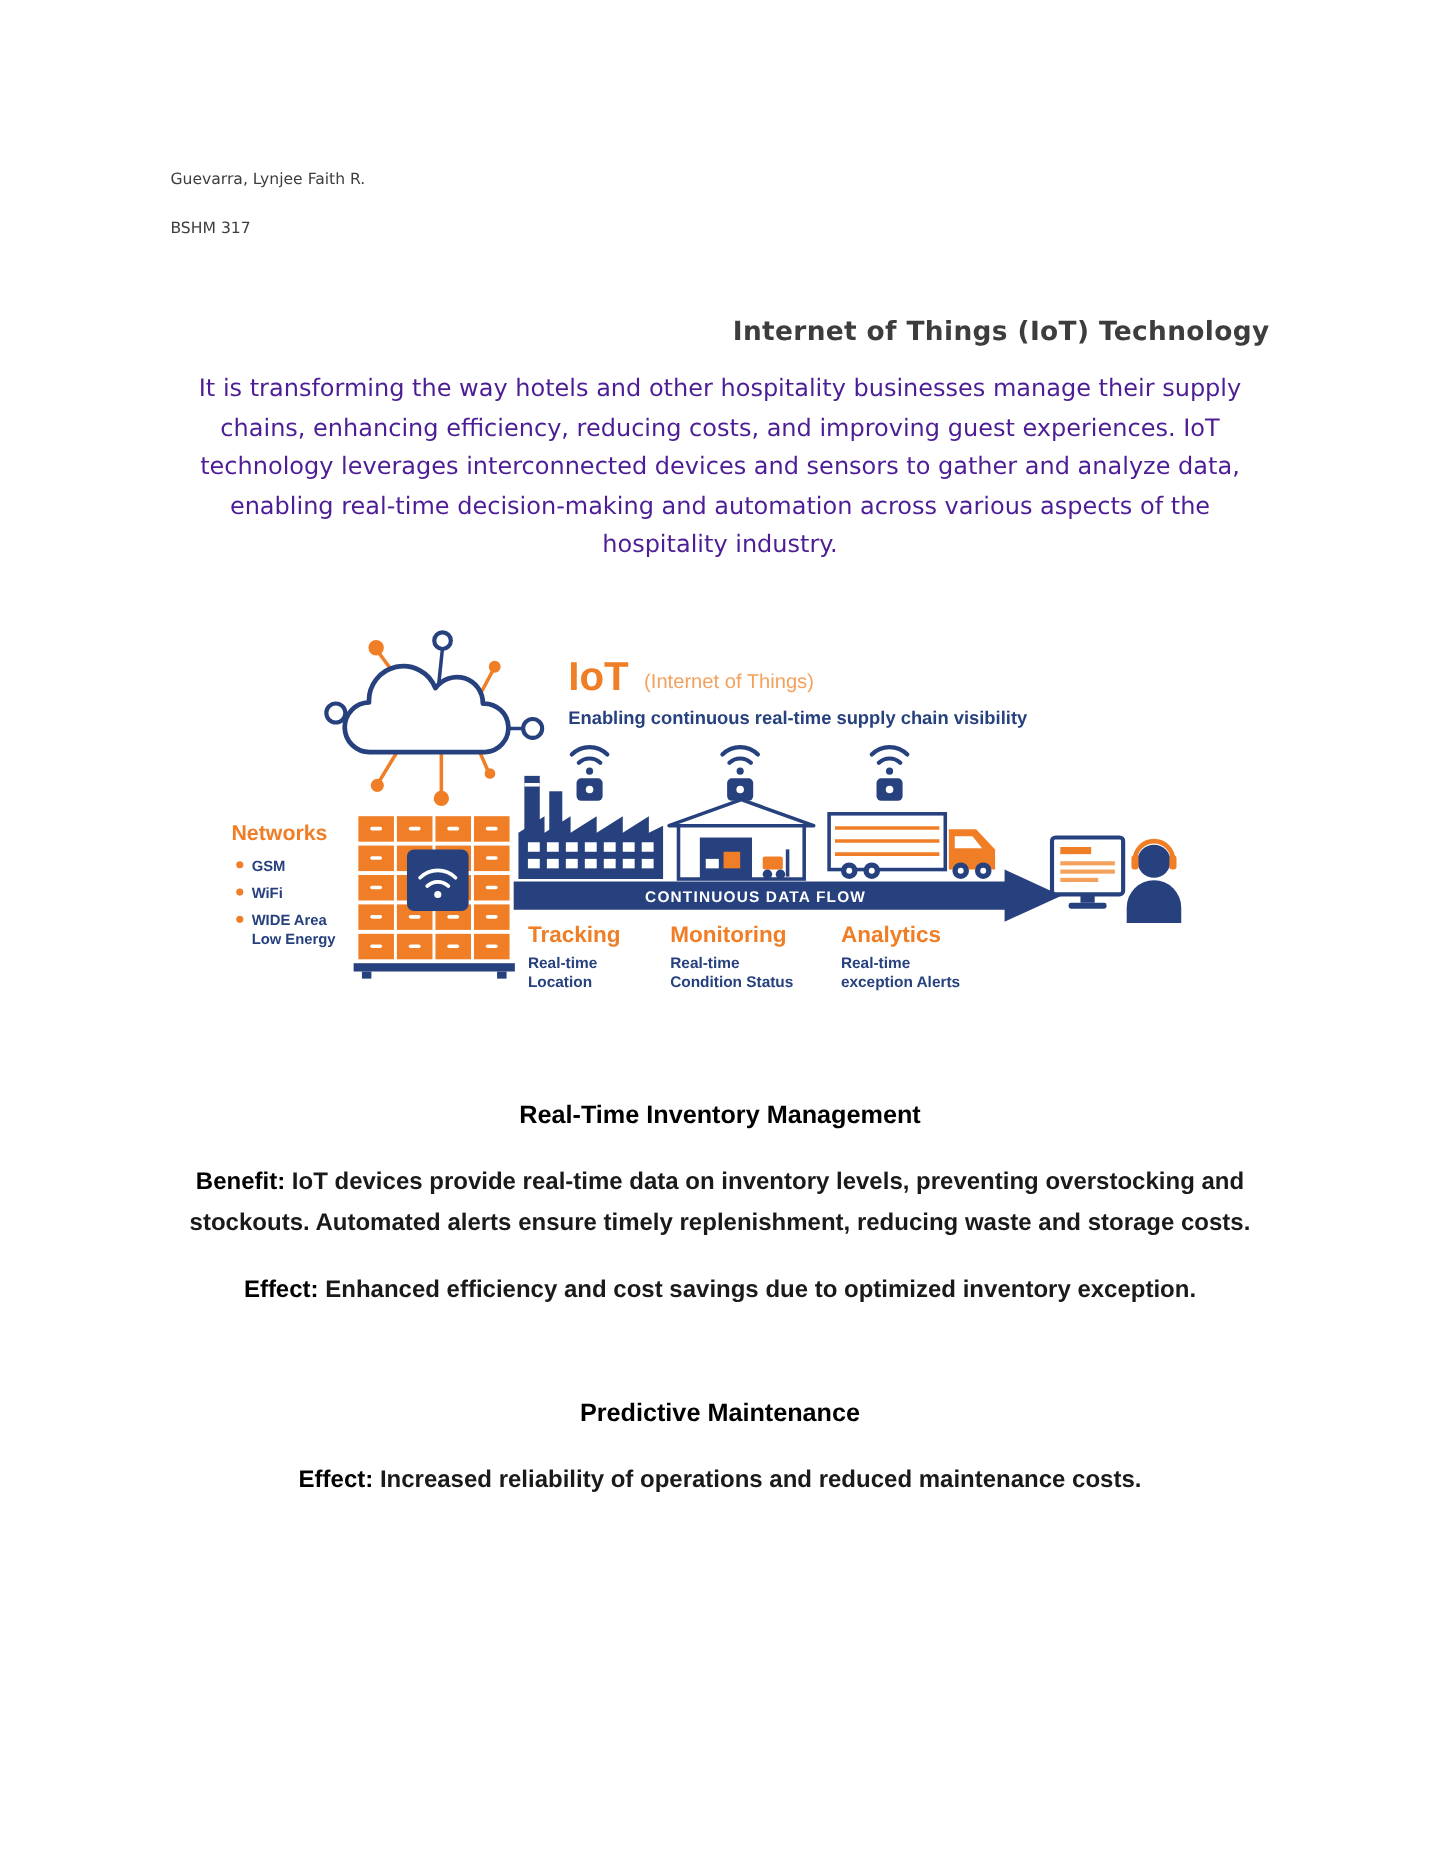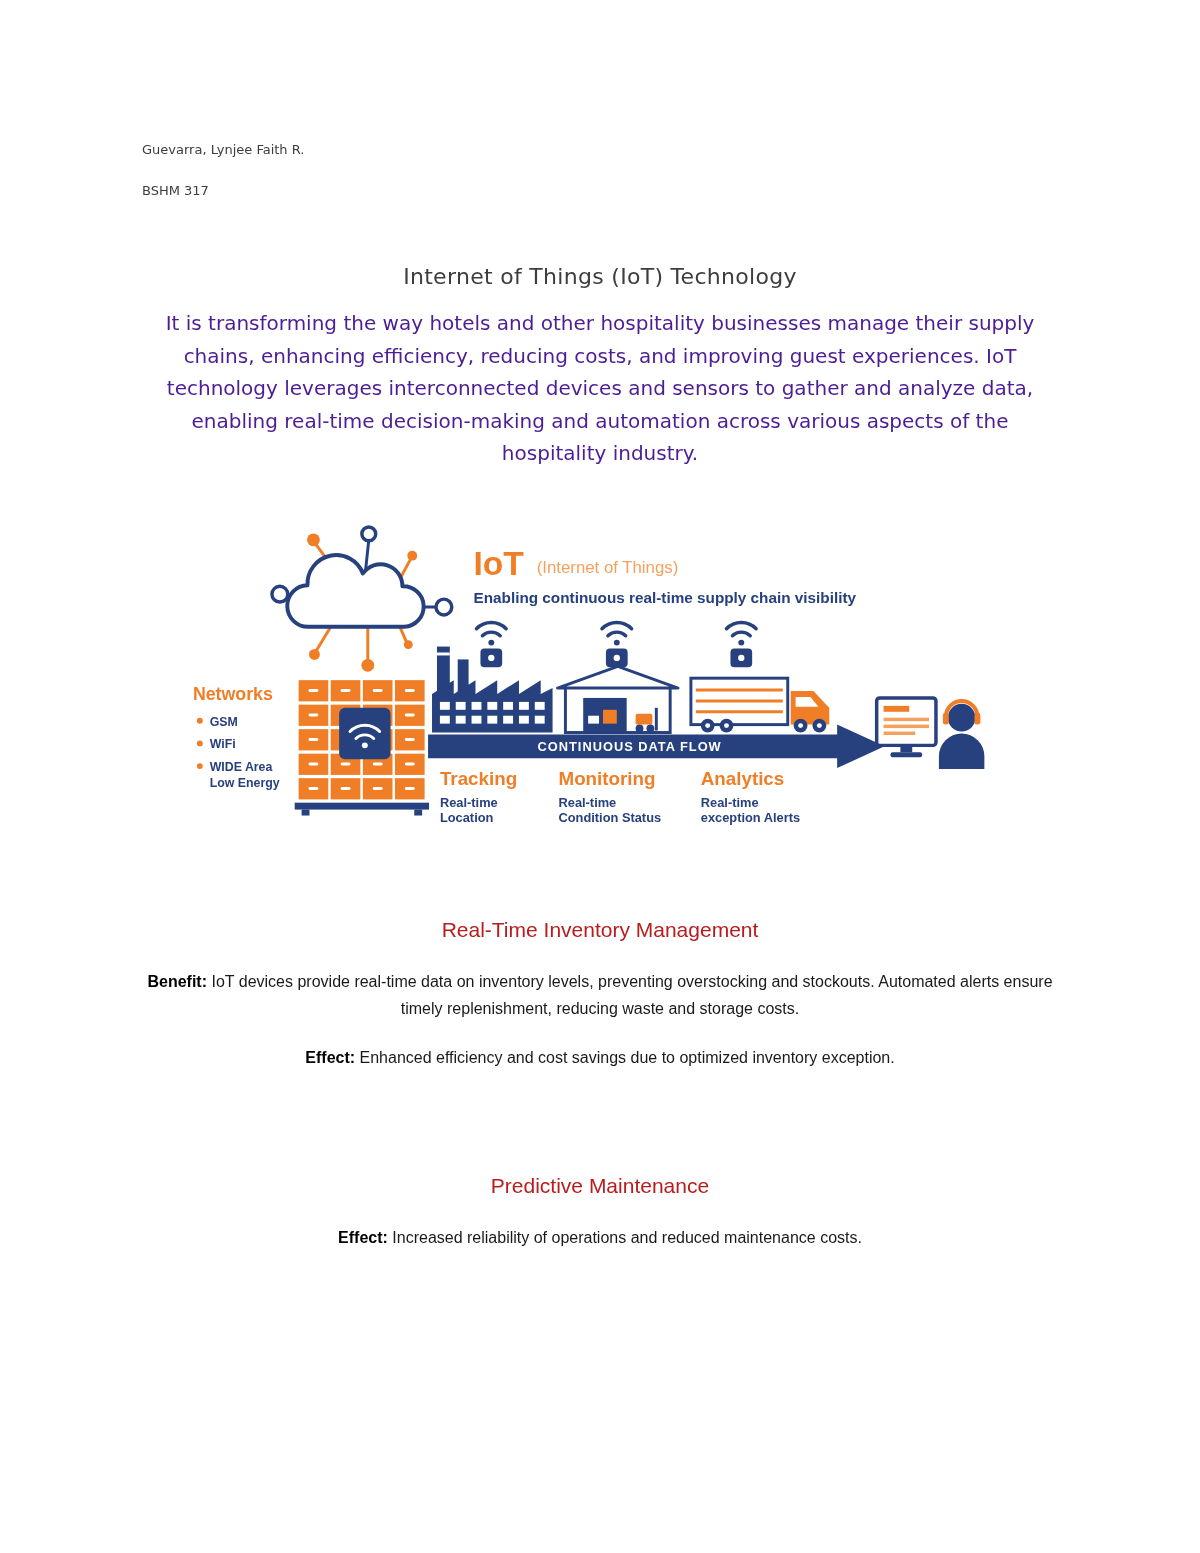--- a/index.html
+++ b/index.html
@@ -15,23 +15,23 @@
   .meta p {
     font-family: "DejaVu Sans", sans-serif;
     font-size: 13px;
     color: #3d3d3d;
     margin: 0 0 26px 0;
   }
 
   .doc-title {
     font-family: "DejaVu Sans", sans-serif;
     font-size: 22px;
-    font-weight: 400;
+    font-weight: 700;
     color: #3d3d3d;
-    text-align: center;
+    text-align: right;
     letter-spacing: .3px;
     margin: 66px 0 0 0;
   }
 
   .intro {
     font-family: "DejaVu Sans", sans-serif;
     font-size: 20px;
     color: #4c1d95;
     text-align: center;
     line-height: 1.63;
@@ -45,32 +45,33 @@
   .infographic svg { display: inline-block; }
   svg text { font-family: "Liberation Sans", sans-serif; }
 
   .topic {
     font-family: "Liberation Sans", sans-serif;
     color: #1a1a1a;
     text-align: center;
   }
   .topic h2 {
     font-size: 21px;
-    font-weight: 400;
-    color: #b91c1c;
+    font-weight: 700;
+    color: #000000;
     margin: 0 0 26px 0;
   }
   .topic p {
-    font-size: 16px;
+    font-size: 20px;
     line-height: 1.7;
     margin: 0 0 22px 0;
+    font-weight: bold;
   }
   .topic p strong { color: #000000; }
   .topic-1 { margin-top: 48px; }
-  .topic-2 { margin-top: 102px; }
+  .topic-2 { margin-top: 74px; }
 </style>
 </head>
 <body>
 
 <div class="page">
 
   <div class="meta">
     <p>Guevarra, Lynjee Faith R.</p>
     <p>BSHM 317</p>
   </div>

